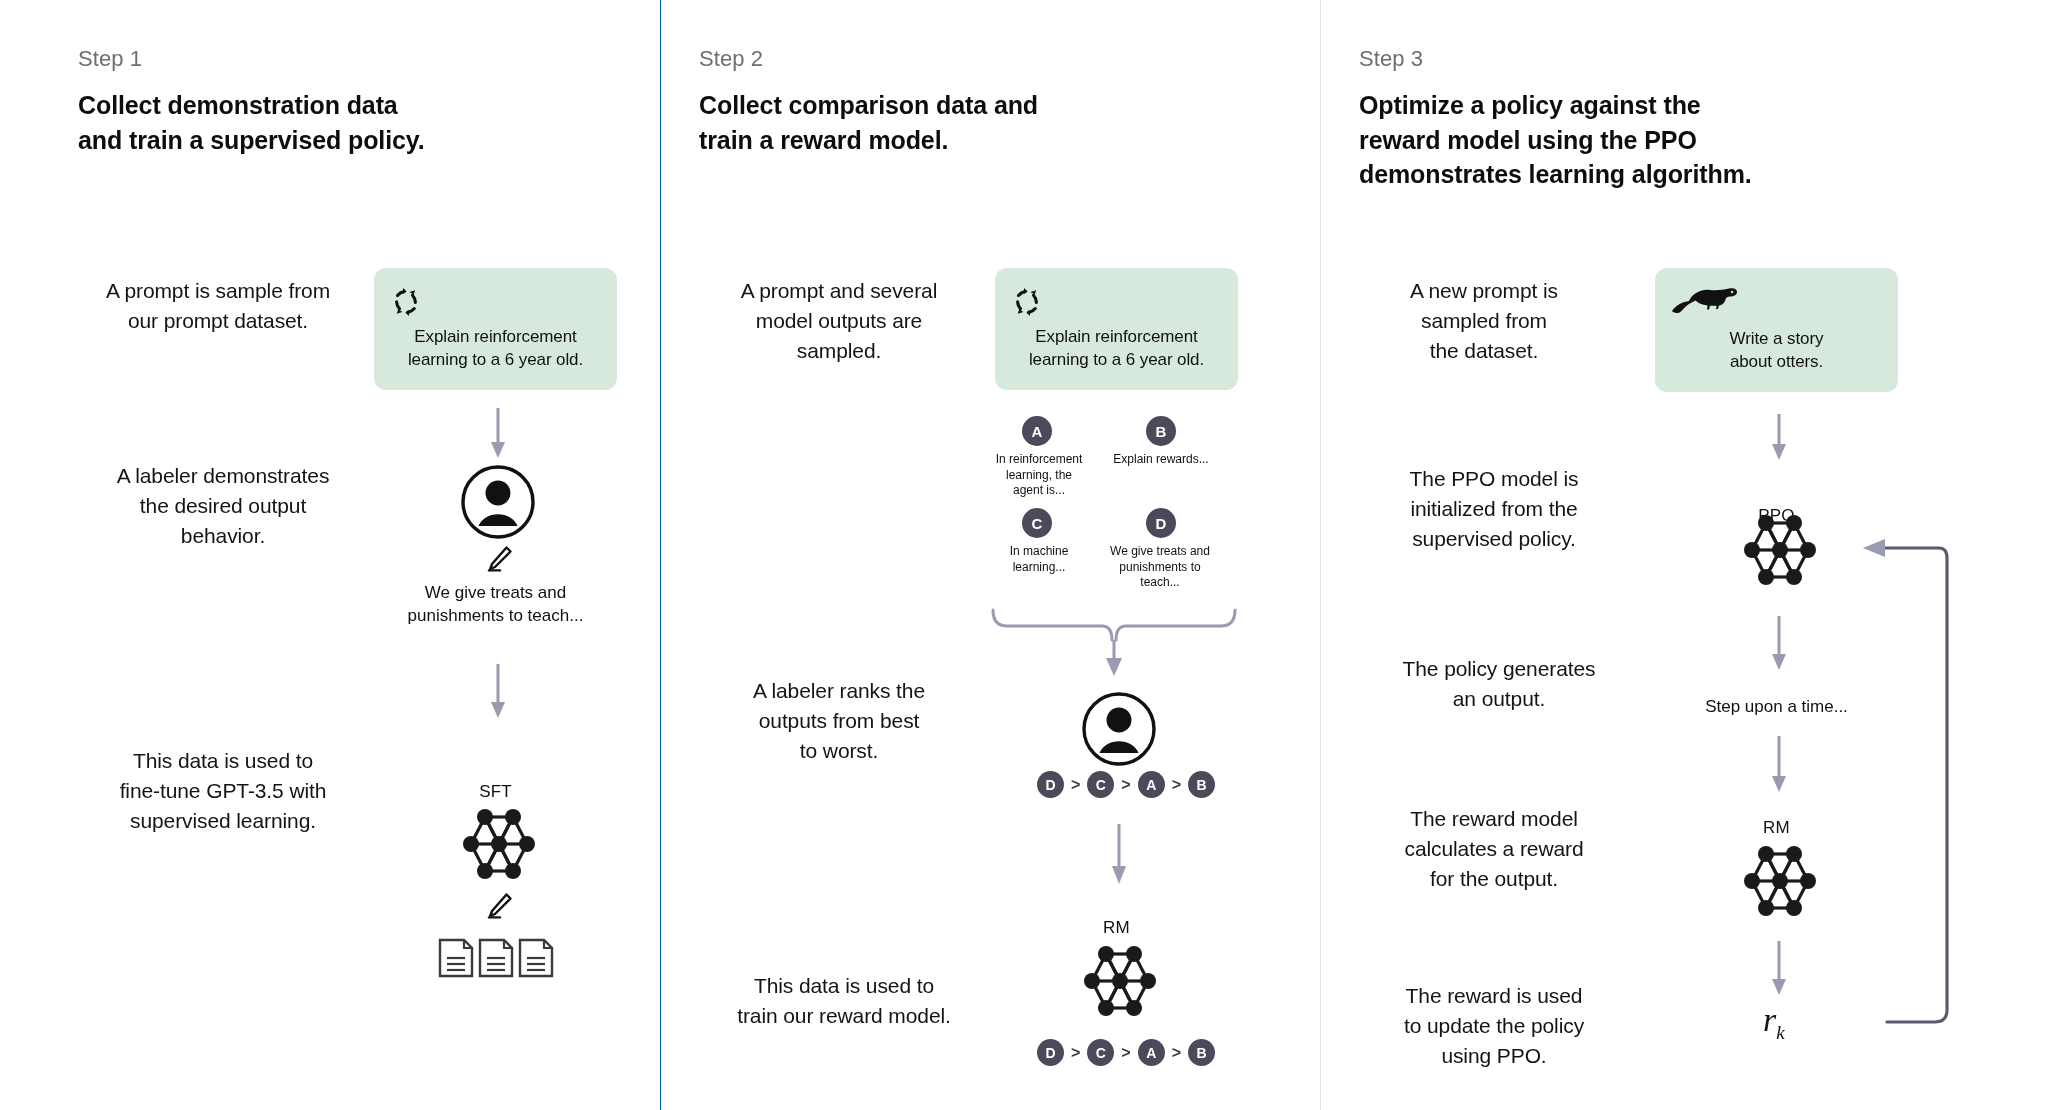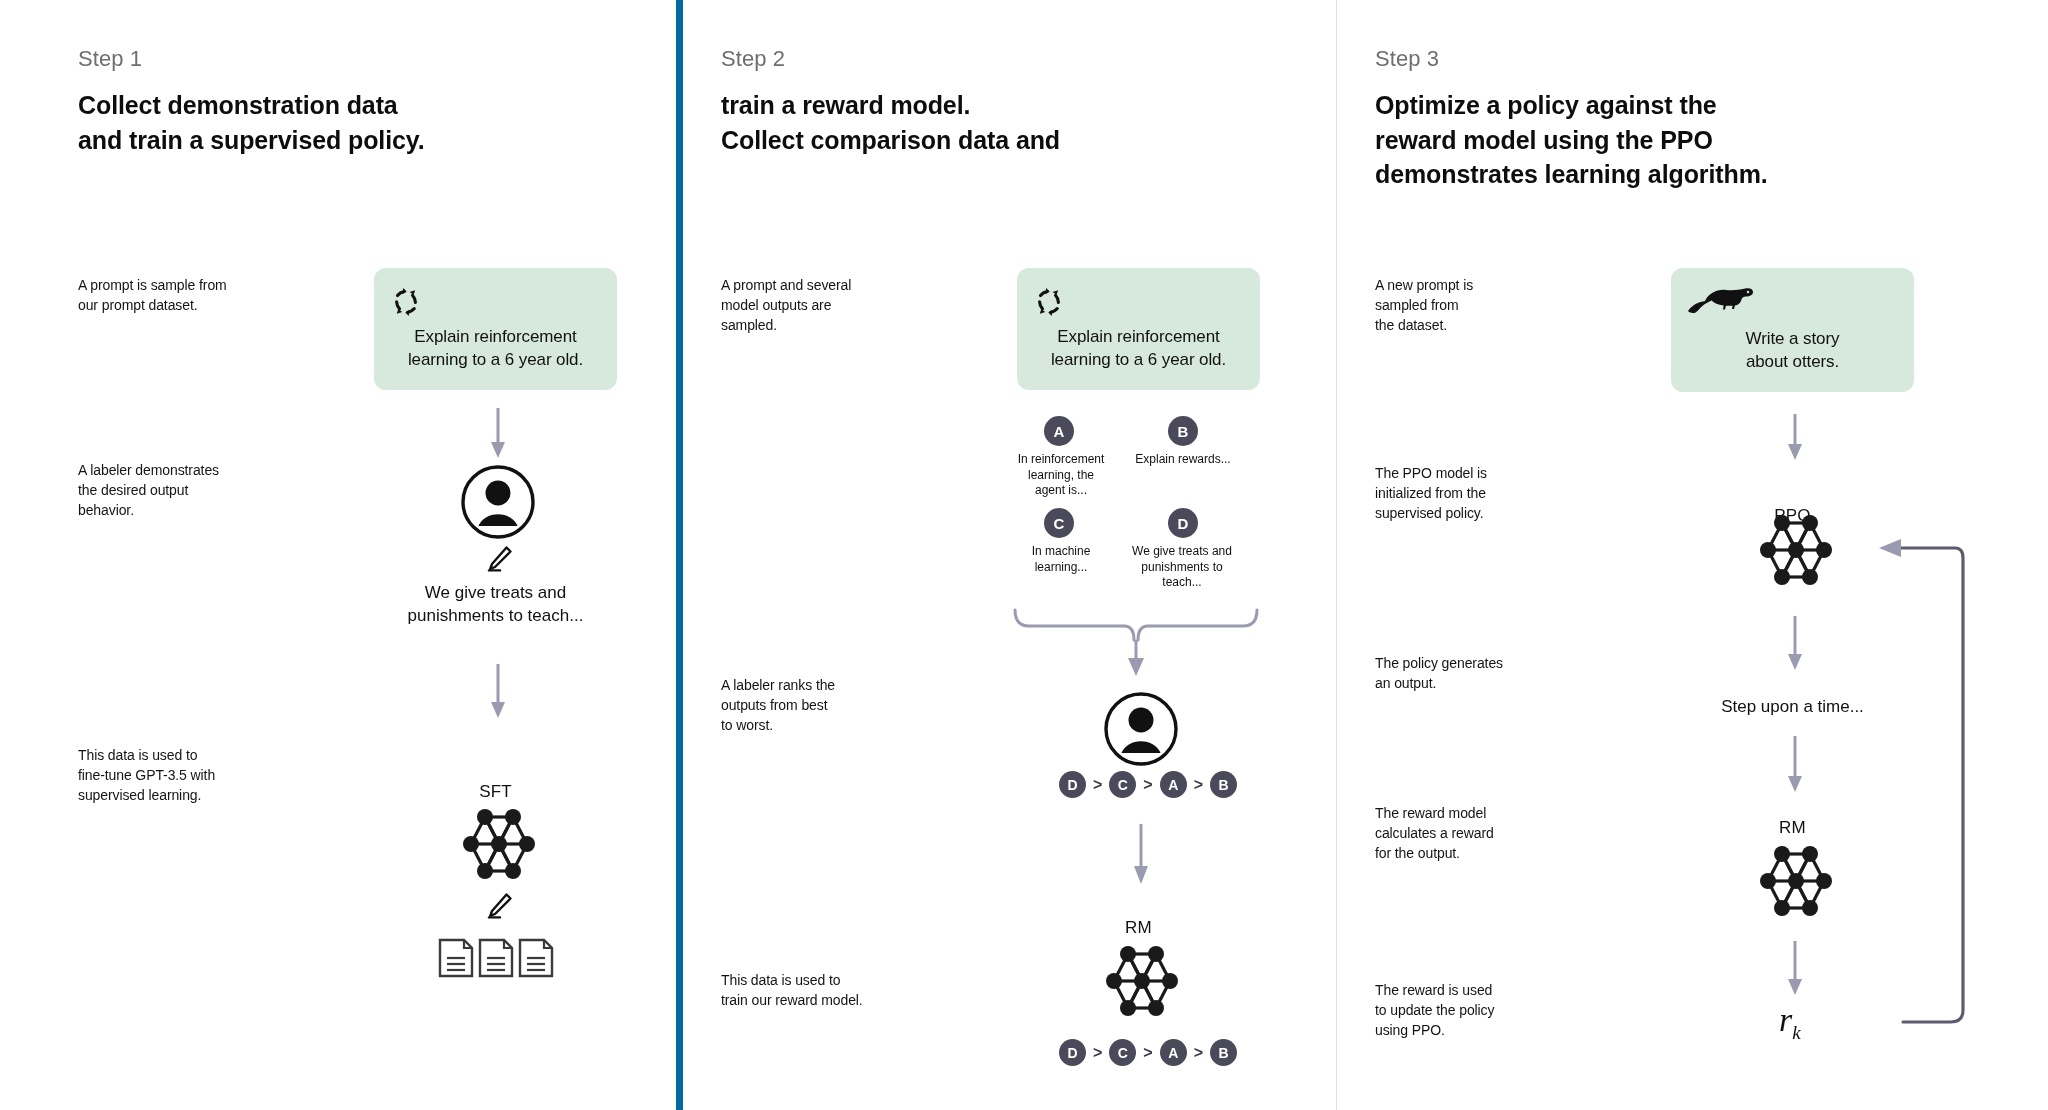--- a/index.html
+++ b/index.html
@@ -15,44 +15,45 @@
     width: 2048px; height: 1110px;
     display: flex;
   }
   .column {
     position: relative;
     flex: 0 0 660px;
     height: 1110px;
     padding: 46px 0 0 0;
   }
   .col1 { padding-left: 78px; width: 665px; }
-  .col2 { padding-left: 38px; width: 635px; border-left: 7px solid #0369a1; margin-left: 16px; }
+  .col2 { padding-left: 38px; width: 635px; border-left: 1px solid #0369a1; margin-left: 0; }
   .col3 { padding-left: 38px; width: 640px; border-left: 1px solid #e2e2e2; }
   .col-inner { position: relative; width: 100%; height: 100%; }
 
   .step-label {
     font-size: 22px;
     color: #6e6e6e;
     letter-spacing: 0.1px;
     margin-bottom: 16px;
   }
   .step-title {
     font-size: 25px;
     font-weight: bold;
     line-height: 1.38;
     color: #0d0d0d;
     letter-spacing: -0.1px;
   }
 
   .body-text {
     position: absolute;
-    font-size: 14px;
+    font-size: 21px;
     line-height: 1.42;
     color: #141414;
     letter-spacing: -0.1px;
+    text-align: center;
   }
 
   
   .prompt-card {
     position: absolute;
     background: #d7e9dc;
     border-radius: 12px;
     text-align: center;
     padding: 16px 14px 18px 14px;
   }
@@ -272,22 +273,22 @@
           </svg>
         </span>
       </div>
     </div>
   </div>
 
   <div class="column col2">
     <div class="col-inner">
       <div class="step-label">Step 2</div>
       <div class="step-title">
+        <div>Collect comparison data and</div>
         <div>train a reward model.</div>
-        <div>Collect comparison data and</div>
       </div>
 
       <div class="body-text" style="left:0; top:230px; width:280px;">
         <div style="white-space:pre-line">A prompt and several
 model outputs are
 sampled.</div>
       </div>
       <div class="body-text" style="left:0; top:630px; width:280px;">
         <div style="white-space:pre-line">A labeler ranks the
 outputs from best

